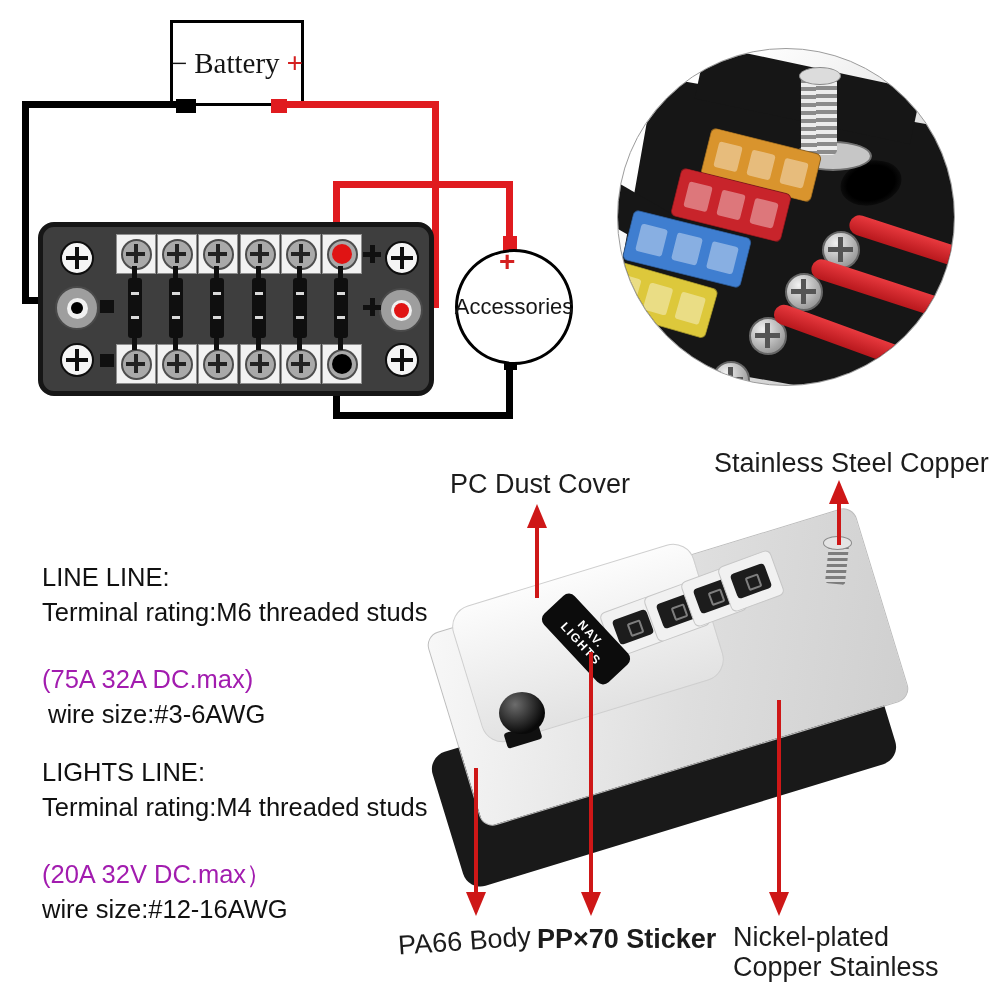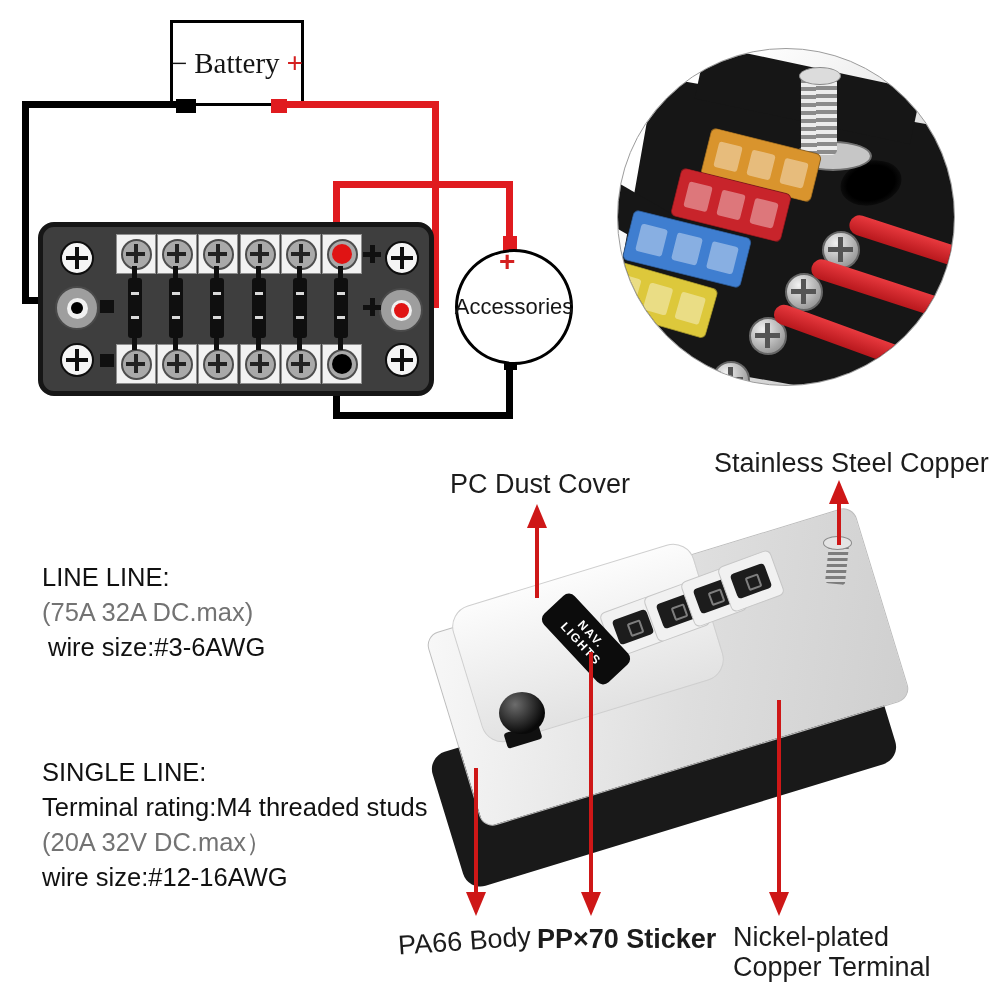--- a/index.html
+++ b/index.html
@@ -58,21 +58,21 @@
   .frost{background:linear-gradient(115deg,#f8f8f8,#dedede 55%,#cfcfcf);border:1px solid #bdbdbd;}
   .recess{position:absolute;width:54px;height:46px;background:#f1f1f1;border:1px solid #c6c6c6;border-radius:6px;
     display:flex;align-items:center;justify-content:center;z-index:6;}
   .fusetop{width:36px;height:26px;background:#1c1c1c;border-radius:4px;position:relative;}
   .fusetop:after{content:"";position:absolute;left:13px;top:8px;width:10px;height:10px;border:2px solid #7e7e7e;border-radius:2px;}
   #sticker{left:539px;top:618px;width:94px;height:42px;background:#0c0c0c;border-radius:8px;transform:rotate(47deg);
     color:#fff;font-weight:bold;font-size:12px;letter-spacing:1.5px;display:flex;flex-direction:column;
     align-items:center;justify-content:center;line-height:14px;z-index:7;}
   .tblock{width:30px;height:44px;background:#141414;border-top:4px solid #3d3d3d;border-radius:3px;}
   .spec{font-size:25.5px;line-height:35px;color:#111;}
-  .spec .red{color:#737373;}
+  .spec .red{color:#a21caf;margin-top:32px;}
   .spec .t{color:#111;}
 </style>
 </head>
 <body>
 
 <div id="canvas">
 
   <div class="abs" id="battery-box">
     <span>−</span>
     <span>Battery</span>
@@ -297,28 +297,29 @@
   <div class="abs lbl" style="left:398px;top:926px;transform:rotate(-4deg);z-index:10;">PA66 Body</div>
 
   <div class="arrow-line" style="left:589px;top:652px;height:244px;z-index:10;"></div>
   <div class="ah down" style="left:581px;top:892px;z-index:10;"></div>
   <div class="abs lbl" style="left:537px;top:924px;z-index:10;font-weight:bold;">PP×70 Sticker</div>
 
   <div class="arrow-line" style="left:777px;top:700px;height:196px;z-index:10;"></div>
   <div class="ah down" style="left:769px;top:892px;z-index:10;"></div>
   <div class="abs lbl" style="left:733px;top:922px;line-height:30px;z-index:10;">
     <div>Nickel-plated</div>
-    <div>Copper Terminal</div>
+    <div>Copper Stainless</div>
   </div>
 
   <div class="abs spec" style="left:42px;top:560px;">
     <div class="t">LINE LINE:</div>
+    <div class="t">Terminal rating:M6 threaded studs</div>
     <div class="red">(75A 32A DC.max)</div>
     <div class="t" style="padding-left:6px;">wire size:#3-6AWG</div>
   </div>
   <div class="abs spec" style="left:42px;top:755px;">
-    <div class="t">SINGLE LINE:</div>
+    <div class="t">LIGHTS LINE:</div>
     <div class="t">Terminal rating:M4 threaded studs</div>
     <div class="red">(20A 32V DC.max）</div>
     <div class="t">wire size:#12-16AWG</div>
   </div>
 
 </div>
 
 </body></html>

